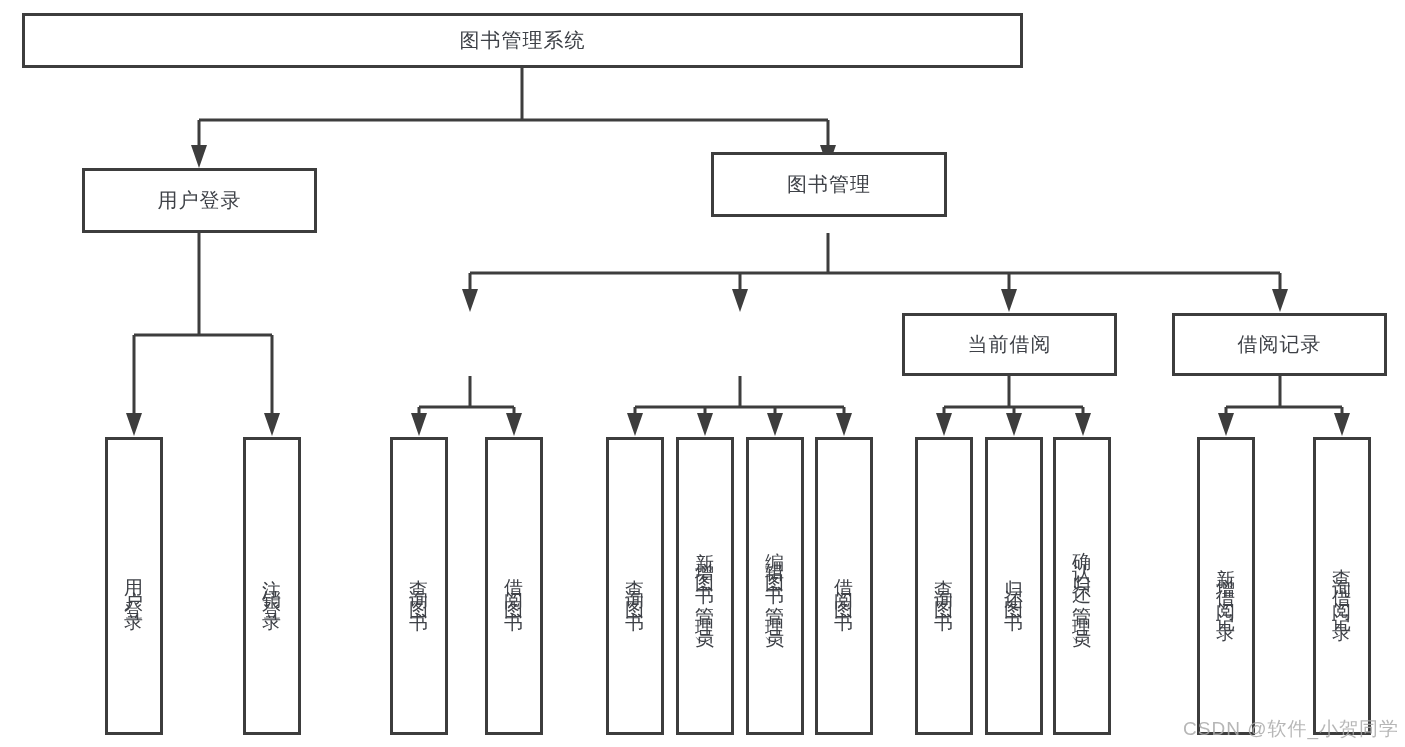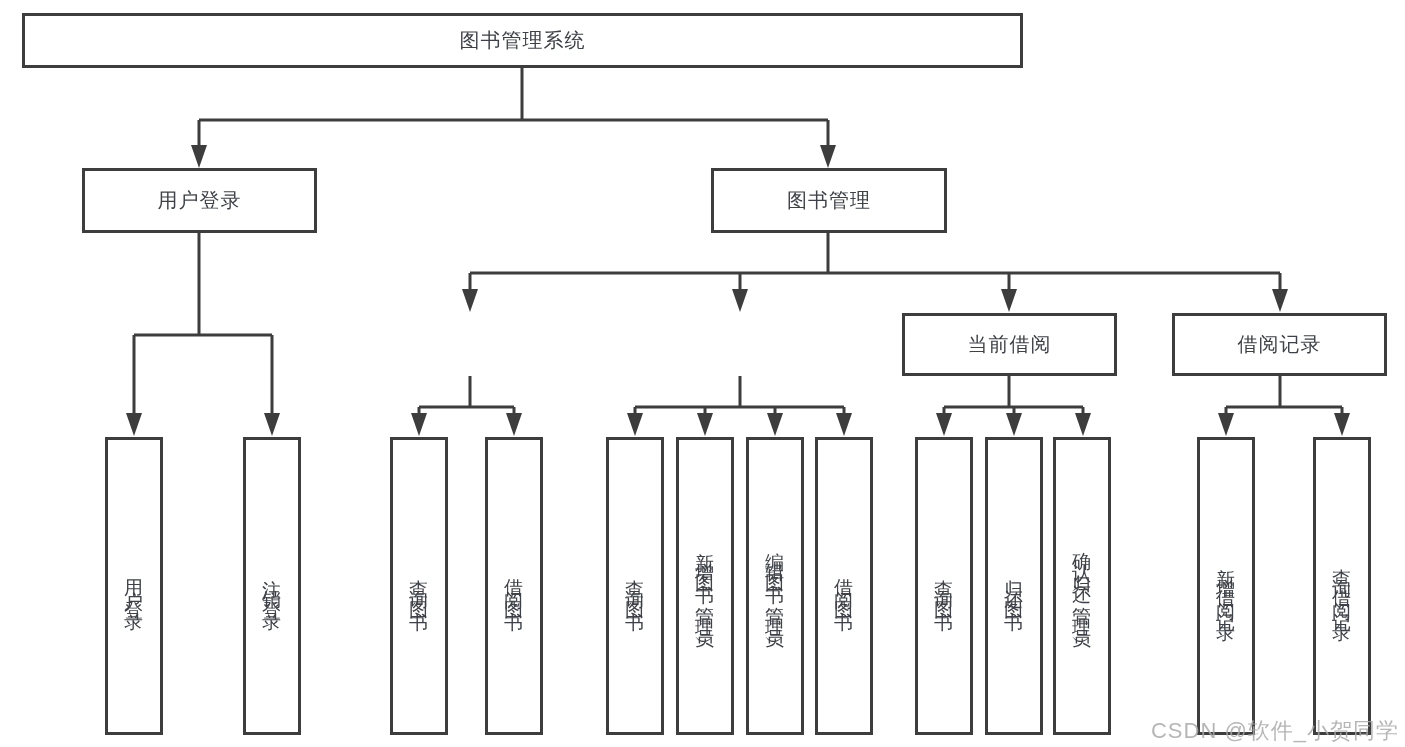--- a/index.html
+++ b/index.html
@@ -57,21 +57,21 @@
     text-orientation: mixed;
     font-size: 19px;
     line-height: 1;
     letter-spacing: 11px;
     white-space: nowrap;
   }
   .watermark {
     position: absolute;
     right: 6px;
     top: 716px;
-    font-size: 22px;
+    font-size: 19px;
     letter-spacing: 1px;
     color: var(--watermark-color);
     opacity: 0.85;
     z-index: 2;
     white-space: nowrap;
   }
 </style>
 </head>
 <body>
 
@@ -110,21 +110,21 @@
     </g>
   </svg>
 
   <div class="box hbox" style="left:22px; top:13px; width:1001px; height:55px;">
     <span>图书管理系统</span>
   </div>
 
   <div class="box hbox" style="left:82px; top:168px; width:235px; height:65px;">
     <span>用户登录</span>
   </div>
-  <div class="box hbox" style="left:711px; top:168px; width:236px; height:65px;">
+  <div class="box hbox" style="left:711px; top:152px; width:236px; height:65px;">
     <span>图书管理</span>
   </div>
 
   <div class="box hbox" style="left:1172px; top:313px; width:215px; height:63px;">
     <span>借阅记录</span>
   </div>
   <div class="box hbox" style="left:902px; top:313px; width:215px; height:63px;">
     <span>当前借阅</span>
   </div>
 

